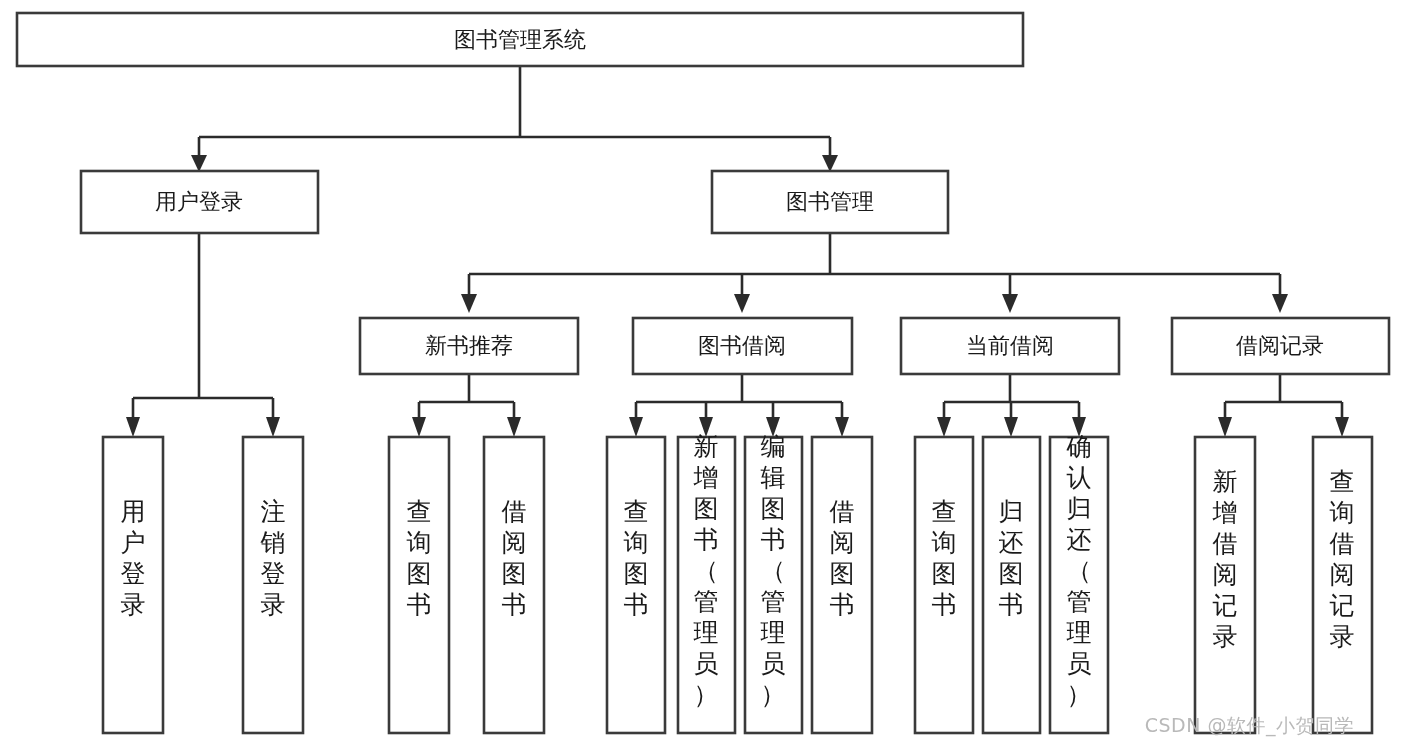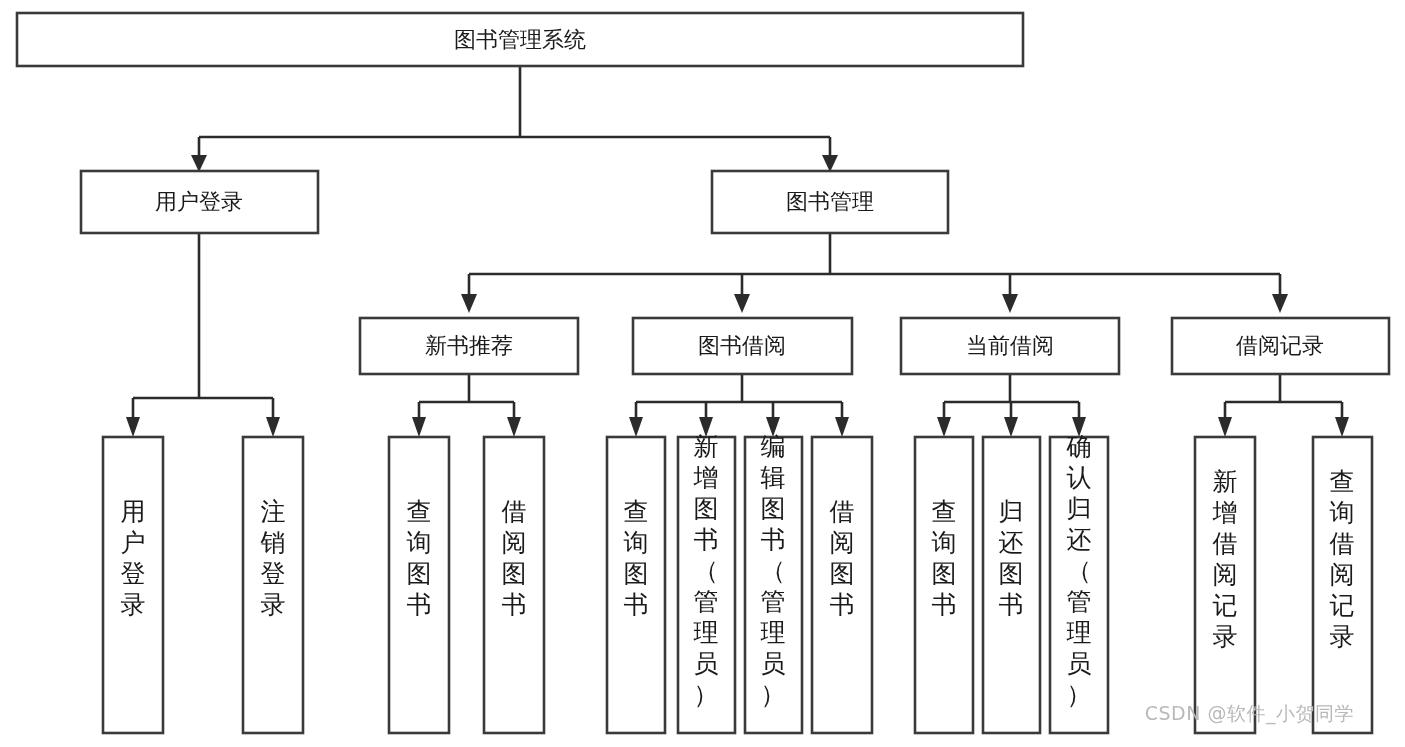--- a/index.html
+++ b/index.html
@@ -51,21 +51,21 @@
   }
   .node-label-v {
     font-family: "DejaVu Sans", "Liberation Sans", sans-serif;
     font-size: 25px;
     fill: #1a1a1a;
     text-anchor: middle;
   }
   .watermark {
     position: absolute;
     right: 12px;
-    bottom: 20px;
+    bottom: 8px;
     font-family: "DejaVu Sans", "Liberation Sans", sans-serif;
     font-size: 19px;
     color: #b9b9b9;
     white-space: nowrap;
     letter-spacing: 0.5px;
     pointer-events: none;
   }
 </style>
 </head>
 <body>

